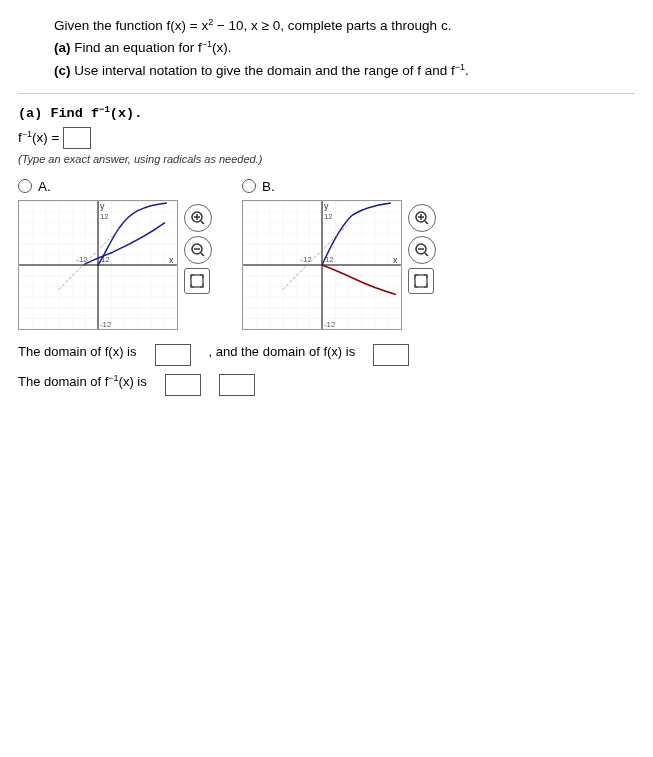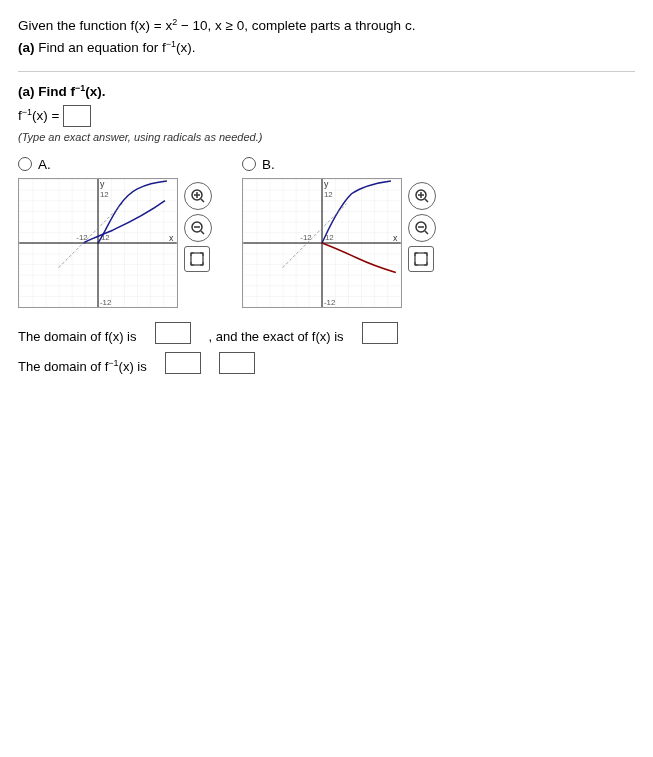--- a/index.html
+++ b/index.html
@@ -9,31 +9,33 @@
       background: #fff;
       color: #000;
       width: 653px;
       min-height: 757px;
       padding: 16px 18px;
     }
     .problem-statement {
       font-size: 13.5px;
       margin-bottom: 12px;
       line-height: 1.5;
+      margin-left: 36px;
     }
     .problem-statement p { margin-bottom: 2px; }
     .divider {
       border: none;
       border-top: 1px solid #ccc;
       margin: 12px 0;
     }
     .part-label {
       font-weight: bold;
       margin-bottom: 6px;
       font-size: 13.5px;
+      font-family: Liberation Mono, monospace;
     }
     .part-section {
       margin-bottom: 14px;
     }
     .equation-line {
       display: flex;
       align-items: center;
       gap: 4px;
       margin-bottom: 4px;
       font-size: 13.5px;
@@ -124,37 +126,40 @@
       align-items: center;
       justify-content: center;
       font-size: 14px;
       border-radius: 3px;
     }
     .part-c-section {
       font-size: 13px;
     }
     .domain-range-line {
       display: flex;
-      align-items: flex-end;
+      align-items: flex-start;
       gap: 18px;
       margin-bottom: 8px;
       flex-wrap: wrap;
     }
     sup { font-size: 9px; vertical-align: super; line-height: 0; }
     .bold { font-weight: bold; }
   </style>
 </head>
 <body>
 
 <div class="problem-statement">
   <p>
     Given the function f(x) = x<sup>2</sup> − 10, x ≥ 0, complete parts a through c.
   </p>
   <p>
     <span class="bold">(a)</span> Find an equation for f<sup>−1</sup>(x).
+  </p>
+  <p>
+    <span class="bold">(c)</span> Use interval notation to give the domain and the range of f and f<sup>−1</sup>.
   </p>
 </div>
 
 <hr class="divider">
 
 <div class="part-section">
   <div class="part-label">
     (a) Find f<sup>−1</sup>(x).
   </div>
   <div class="equation-line">
@@ -284,21 +289,21 @@
       </div>
     </div>
   </div>
 </div>
 
 <div class="part-section part-c-section">
 
   <div class="domain-range-line">
     <span>The domain of f(x) is</span>
     <span class="input-box" style="min-width:36px;"></span>
-    <span>, and the exact of f(x) is</span>
+    <span>, and the domain of f(x) is</span>
     <span class="input-box" style="min-width:36px;"></span>
   </div>
 
   <div class="domain-range-line">
     <span>The domain of f<sup>−1</sup>(x) is</span>
     <span class="input-box" style="min-width:36px;"></span>
     <span class="input-box" style="min-width:36px;"></span>
   </div>
 </div>
 

